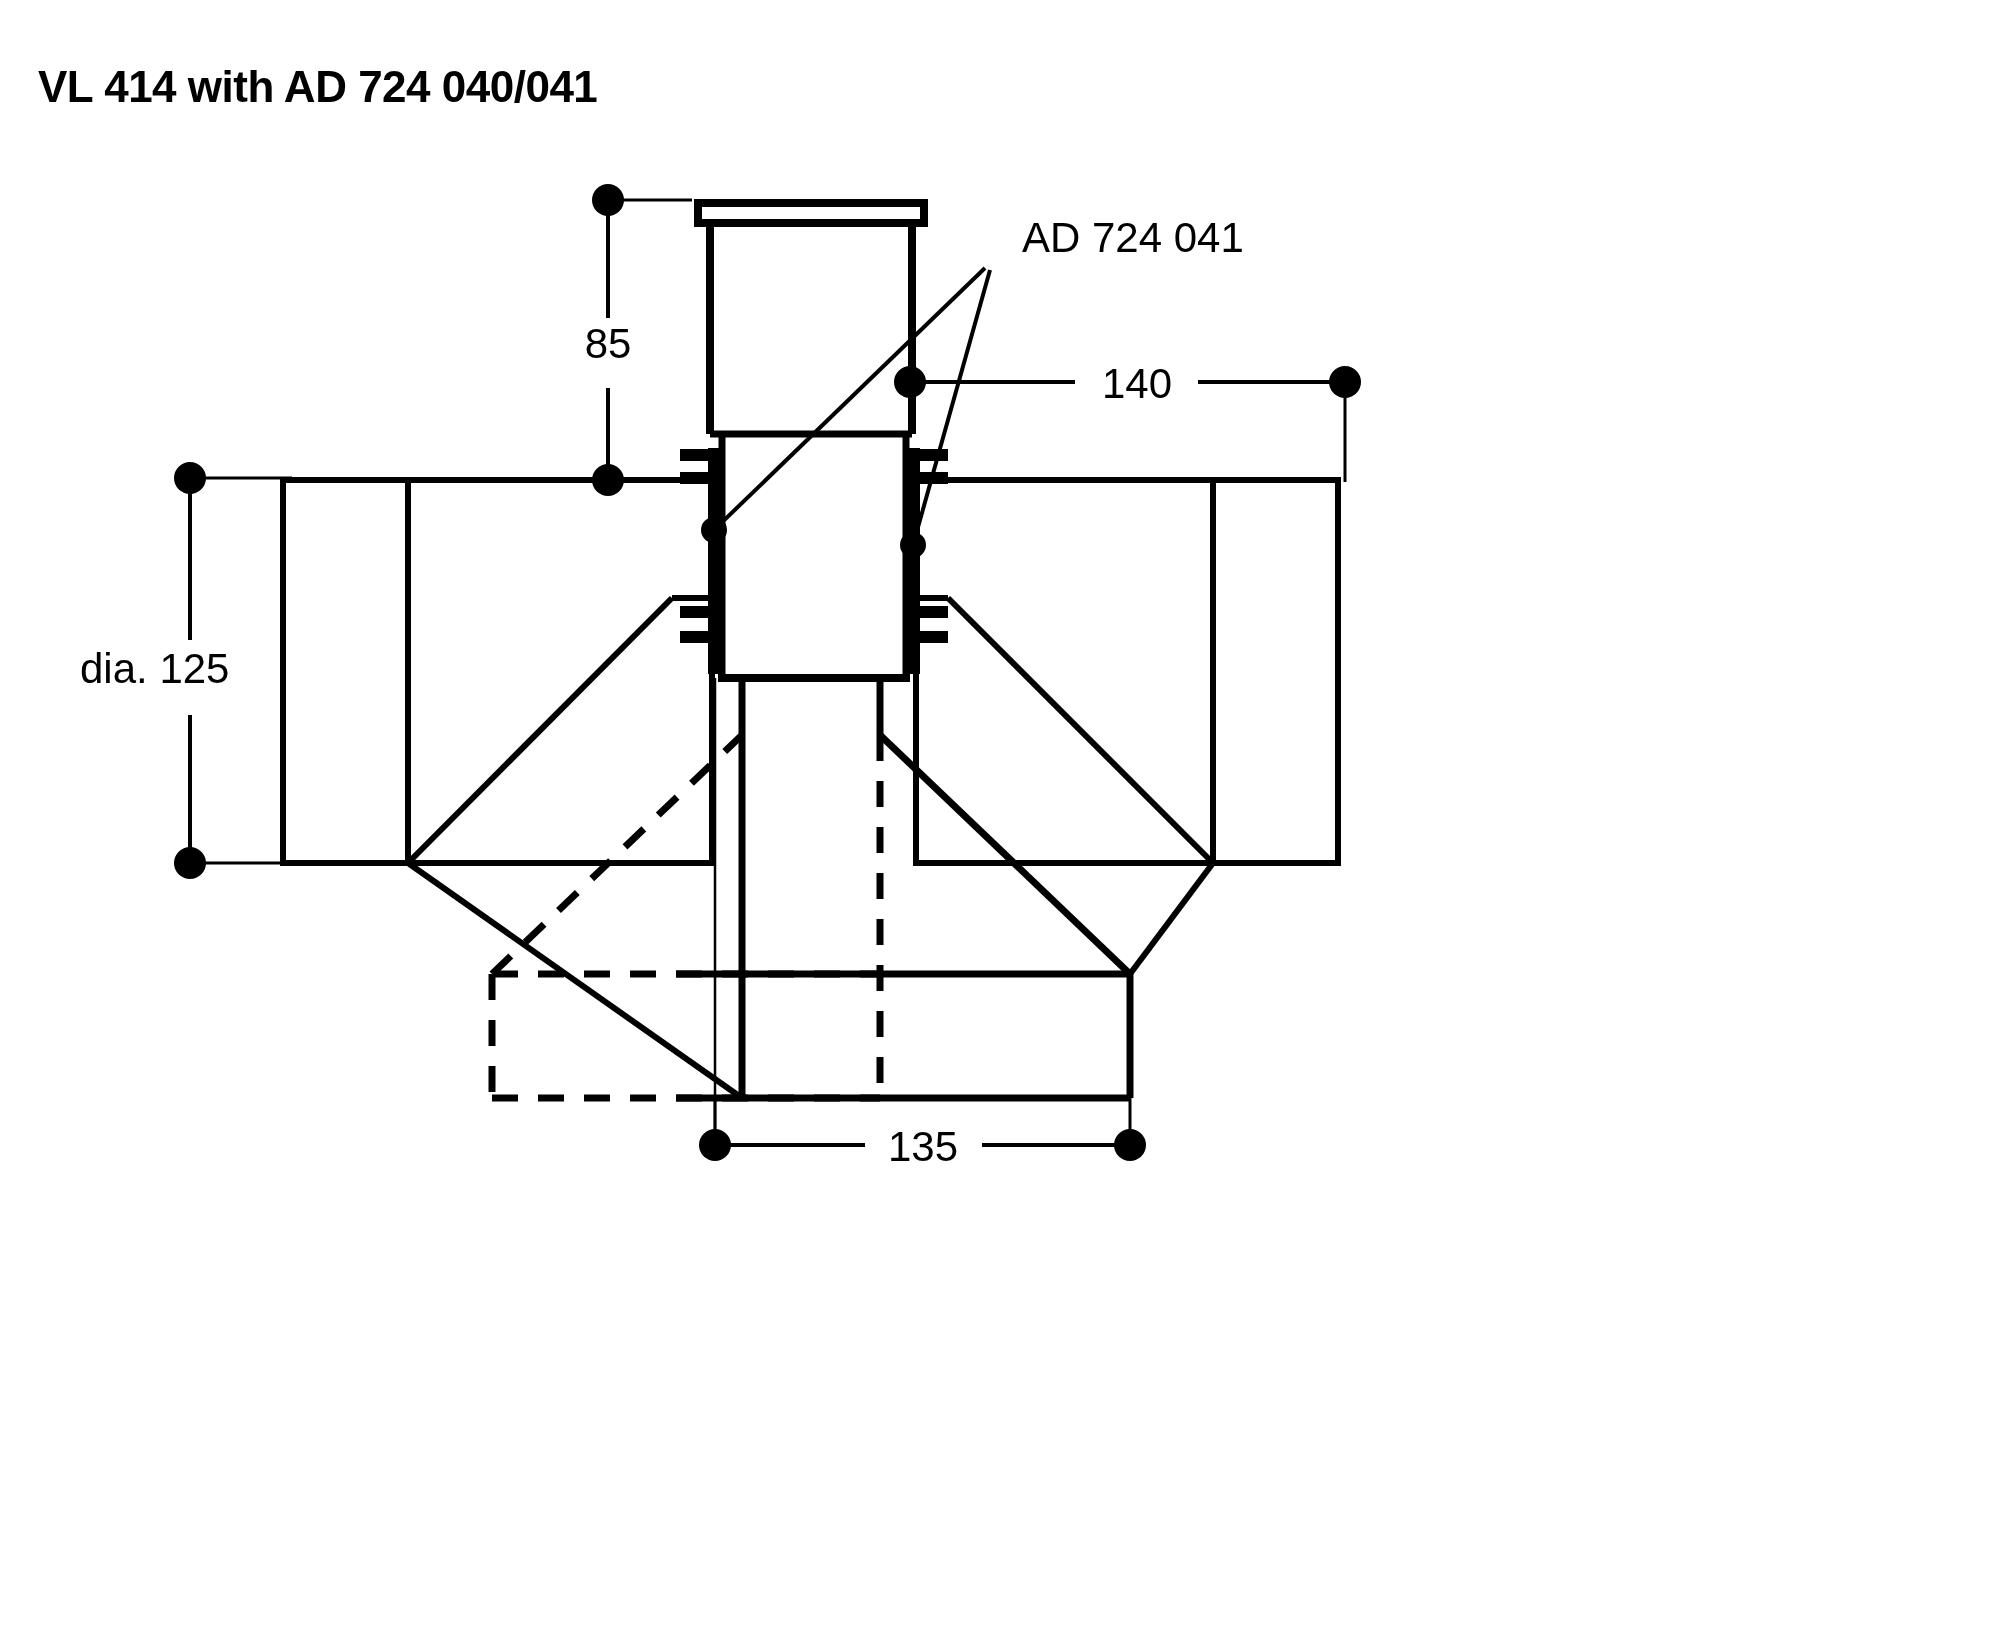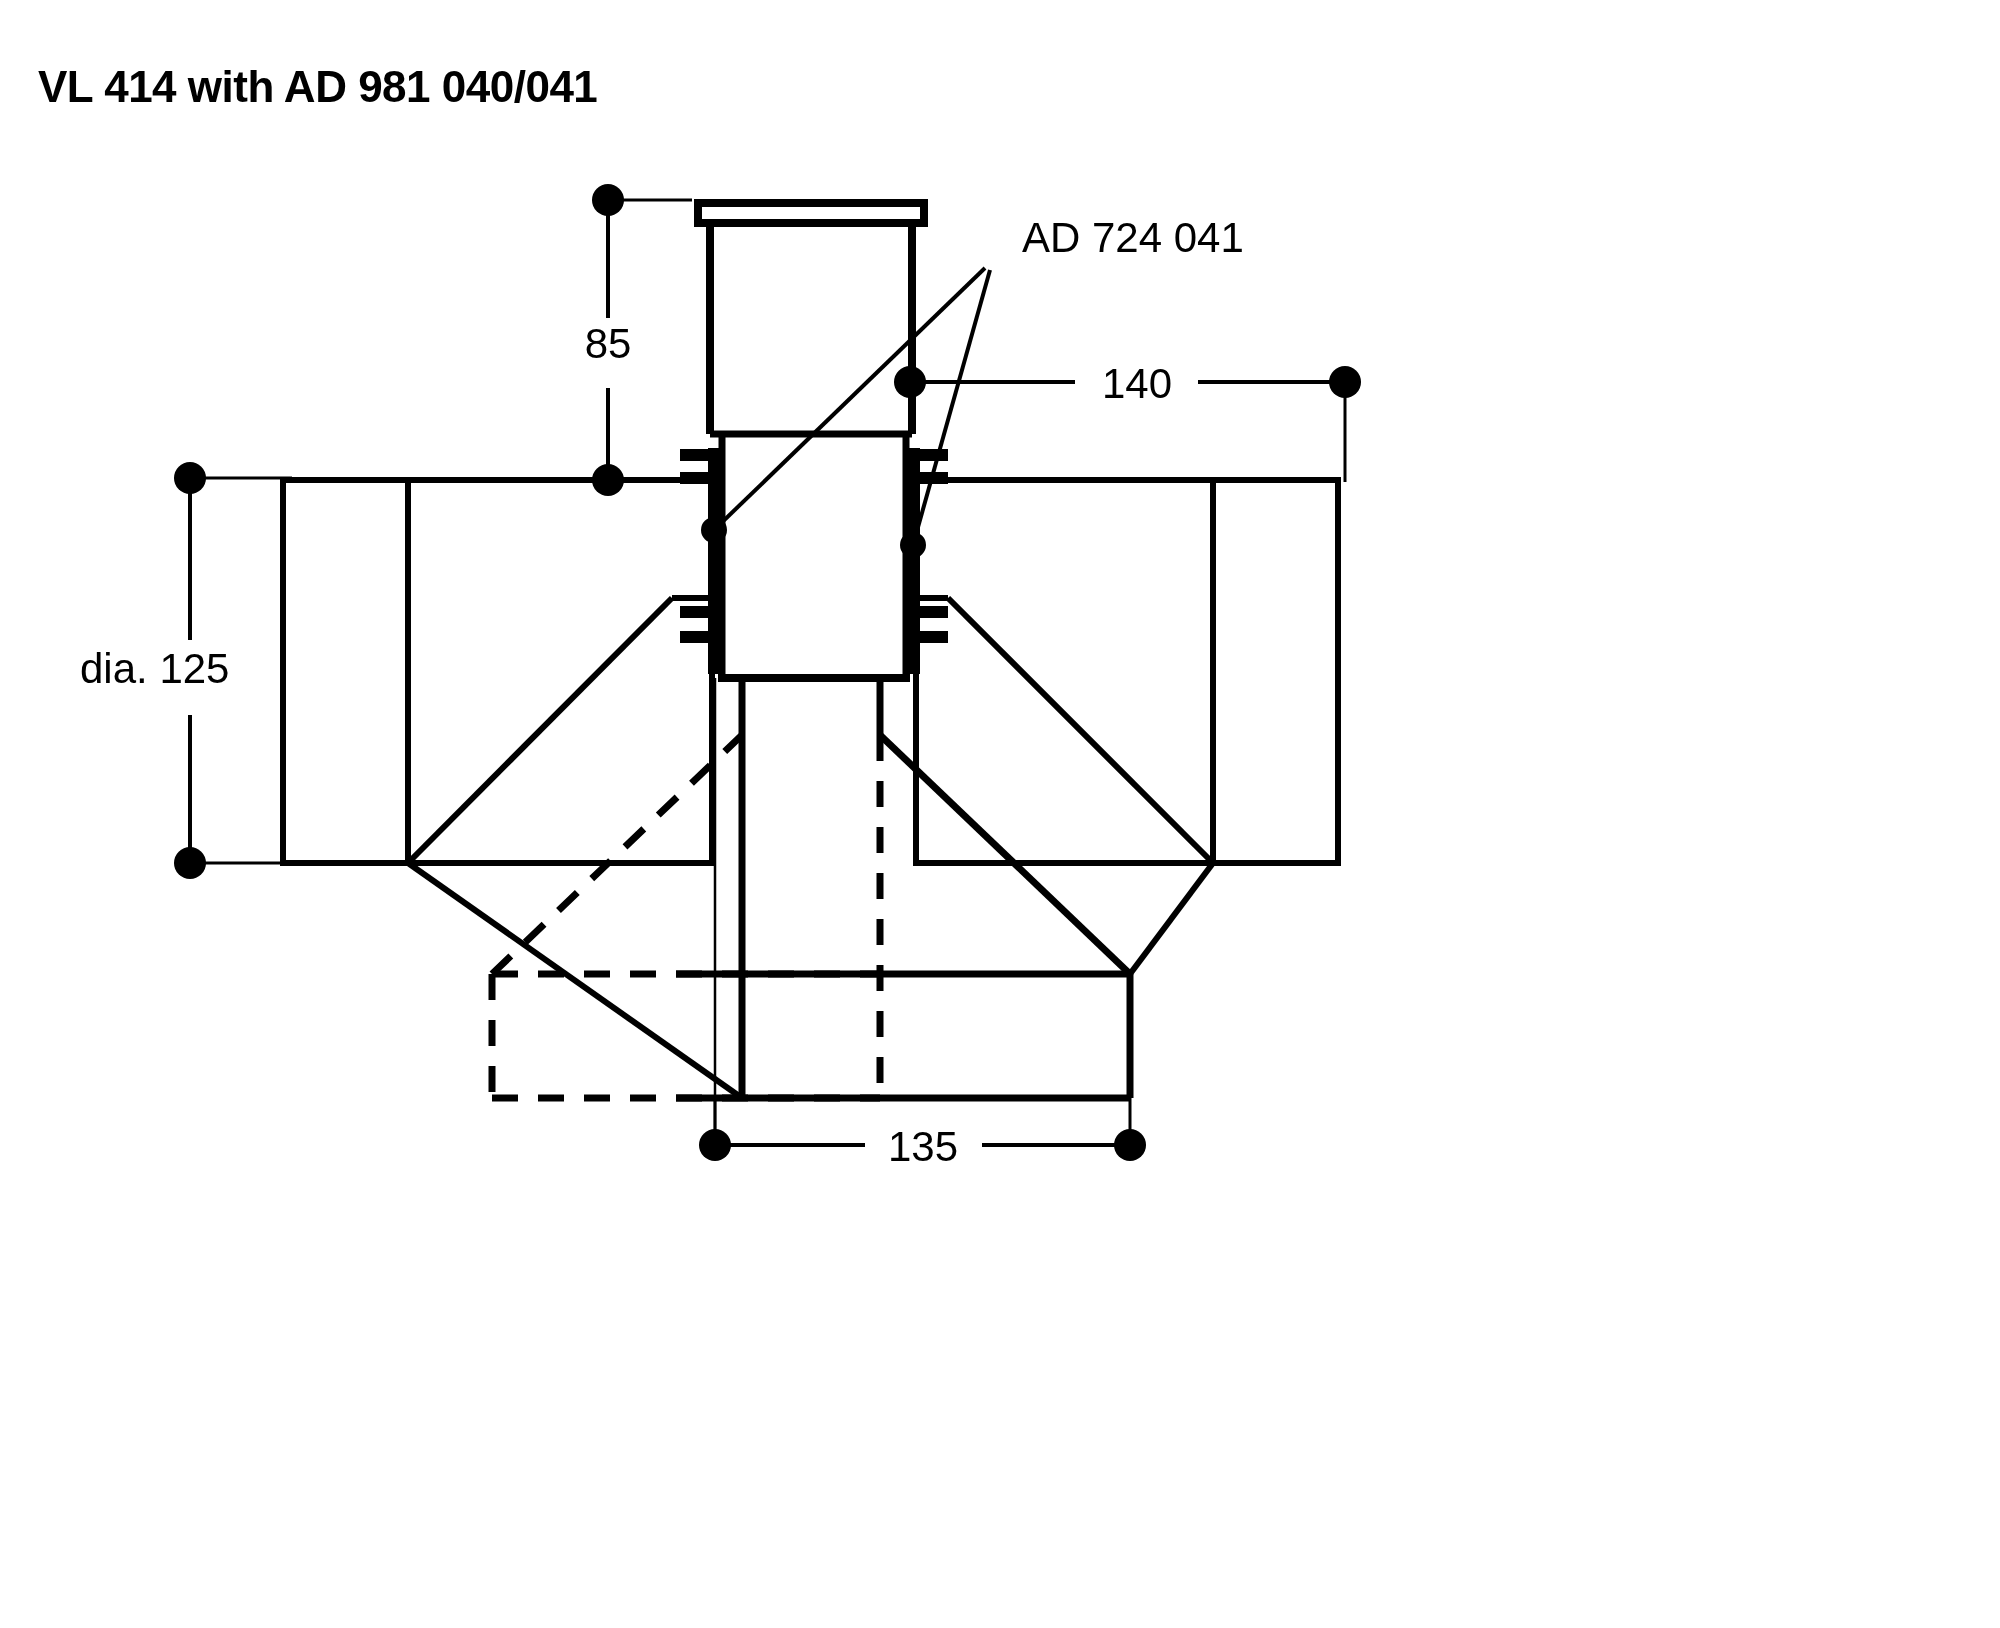--- a/index.html
+++ b/index.html
@@ -44,21 +44,21 @@
     font-family: "Liberation Sans", sans-serif;
     font-size: 42px;
     fill: #000000;
   }
 </style>
 </head>
 <body>
 
 <div id="page">
 
-  <div id="drawing-title">VL 414 with AD 981 040/041</div>
+  <div id="drawing-title">VL 414 with AD 724 040/041</div>
 
   <svg id="tech-svg" viewBox="0 0 2000 1628">
 
     <g>
 
       <path d="M 283 480 L 712 480 L 712 863 L 283 863 L 283 480 Z" fill="none" stroke="#000" stroke-width="6"></path>
 
       <line x1="408" y1="480" x2="408" y2="863" stroke="#000" stroke-width="6"></line>
 
       <line x1="408" y1="863" x2="672" y2="598" stroke="#000" stroke-width="6"></line>

